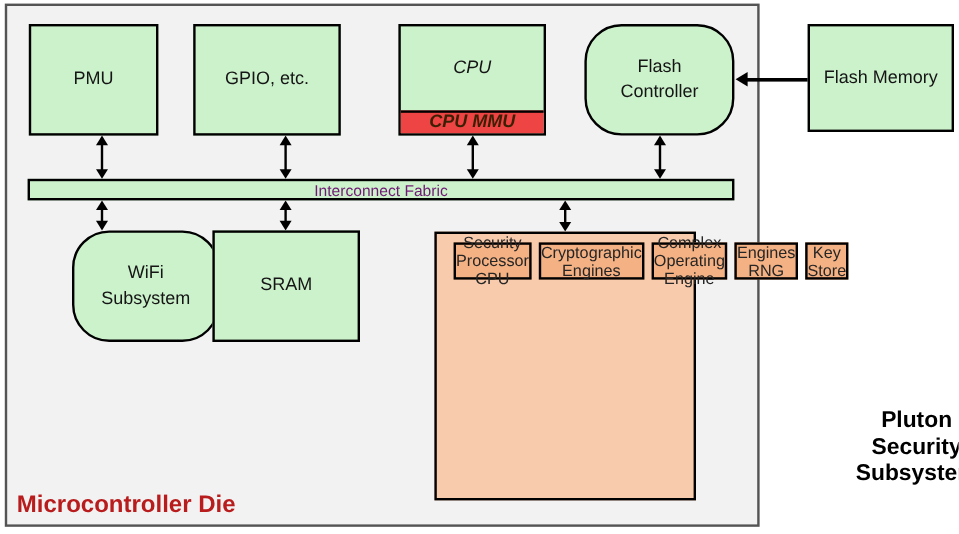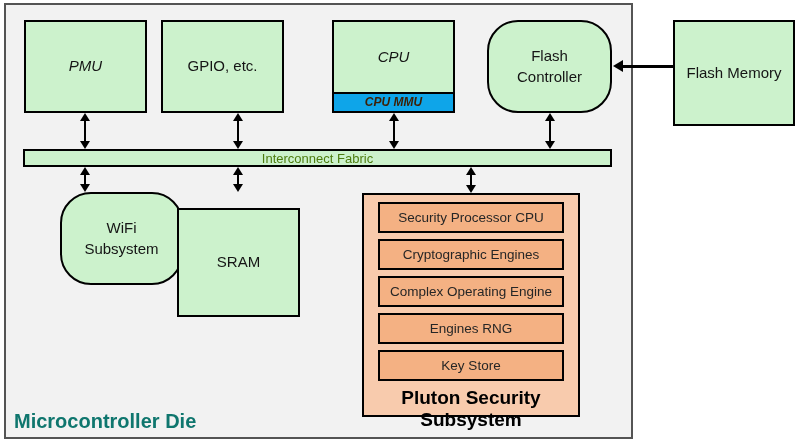--- a/index.html
+++ b/index.html
@@ -14,45 +14,45 @@
   }
   .box{
     position:absolute;background:#ccf2cc;border:2px solid #000;
     display:flex;align-items:center;justify-content:center;
     text-align:center;font-size:15px;color:#151515;line-height:1.35;
   }
   .multiline{white-space:pre-line;border-radius:31px;}
   .cpu{flex-direction:column;align-items:stretch;justify-content:space-between;padding:0;font-style:italic;}
   .cpu-main{flex:1;display:flex;align-items:center;justify-content:center;}
   .cpu-mmu{
-    height:19px;background:#0ea5e9;border-top:2px solid #000;
+    height:19px;background:#ef4444;border-top:2px solid #000;
     display:flex;align-items:center;justify-content:center;
-    font-weight:bold;font-size:12px;color:#3d1f04;
+    font-weight:bold;font-size:15px;color:#3d1f04;
   }
   .fabric{
     position:absolute;left:23px;top:149px;width:589px;height:18px;
     background:#ccf2cc;border:2px solid #000;
     display:flex;align-items:center;justify-content:center;
-    font-size:13px;line-height:13px;color:#4d7c0f;
+    font-size:13px;line-height:13px;color:#701a75;
   }
   .pluton{
     position:absolute;left:362px;top:193px;width:218px;height:224px;
     background:#f8cbad;border:2px solid #000;
-    display:flex;flex-direction:column;padding:7px 14px 9px 14px;gap:6px;
+    display:flex;flex-direction:row;padding:7px 14px 9px 14px;gap:6px;
   }
   .module{
     height:31px;flex:0 0 31px;background:#f4b183;border:2px solid #000;
     display:flex;align-items:center;justify-content:center;
     font-size:13.5px;color:#262626;text-align:center;
   }
   .pluton-title{
     margin-top:auto;text-align:center;font-weight:bold;font-size:19px;color:#000;
   }
   .die-label{
-    position:absolute;left:14px;top:410px;font-weight:bold;font-size:20px;color:#0f766e;
+    position:absolute;left:14px;top:410px;font-weight:bold;font-size:20px;color:#b91c1c;
   }
   
   .varrow{position:absolute;width:14px;}
   .varrow .shaft{position:absolute;left:6px;top:5px;bottom:5px;width:2px;background:#000;}
   .varrow::before{
     content:"";position:absolute;top:0;left:2px;width:0;height:0;
     border-left:5px solid transparent;border-right:5px solid transparent;
     border-bottom:8px solid #000;
   }
   .varrow::after{
@@ -69,33 +69,33 @@
     border-right:10px solid #000;
   }
 </style>
 </head>
 <body>
 
 <div class="stage">
 
   <div class="die"></div>
 
-  <div class="box" style="left:24px;top:20px;width:123px;height:93px;font-style:italic;">PMU</div>
+  <div class="box" style="left:24px;top:20px;width:108px;height:93px;">PMU</div>
 
   <div class="box" style="left:161px;top:20px;width:123px;height:93px;">GPIO, etc.</div>
 
   <div class="box cpu" style="left:332px;top:20px;width:123px;height:93px;">
     <div class="cpu-main">CPU</div>
     <div class="cpu-mmu">CPU MMU</div>
   </div>
 
   <div class="box multiline" style="left:487px;top:20px;width:125px;height:93px;">Flash
 Controller</div>
 
-  <div class="box" style="left:673px;top:20px;width:122px;height:106px;">Flash Memory</div>
+  <div class="box" style="left:673px;top:20px;width:122px;height:90px;">Flash Memory</div>
 
   <div class="harrow" style="left:613px;top:60px;width:60px;">
     <i class="shaft"></i>
   </div>
 
   <div class="fabric">Interconnect Fabric</div>
 
   <div class="varrow" style="left:78px;top:113px;height:36px;">
       <i class="shaft"></i>
     </div>
@@ -115,21 +115,21 @@
   <div class="varrow" style="left:231px;top:167px;height:25px;">
       <i class="shaft"></i>
     </div>
   <div class="varrow" style="left:464px;top:167px;height:26px;">
       <i class="shaft"></i>
     </div>
 
   <div class="box multiline" style="left:24px;top:192px;width:123px;height:93px;margin-left:36px;">WiFi
 Subsystem</div>
 
-  <div class="box" style="left:177px;top:208px;width:123px;height:109px;">SRAM</div>
+  <div class="box" style="left:177px;top:192px;width:123px;height:93px;">SRAM</div>
 
   <div class="pluton">
     <div class="module">Security Processor CPU</div>
     <div class="module">Cryptographic Engines</div>
     <div class="module">Complex Operating Engine</div>
     <div class="module">Engines RNG</div>
     <div class="module">Key Store</div>
     <div class="pluton-title">Pluton Security Subsystem</div>
   </div>
 

